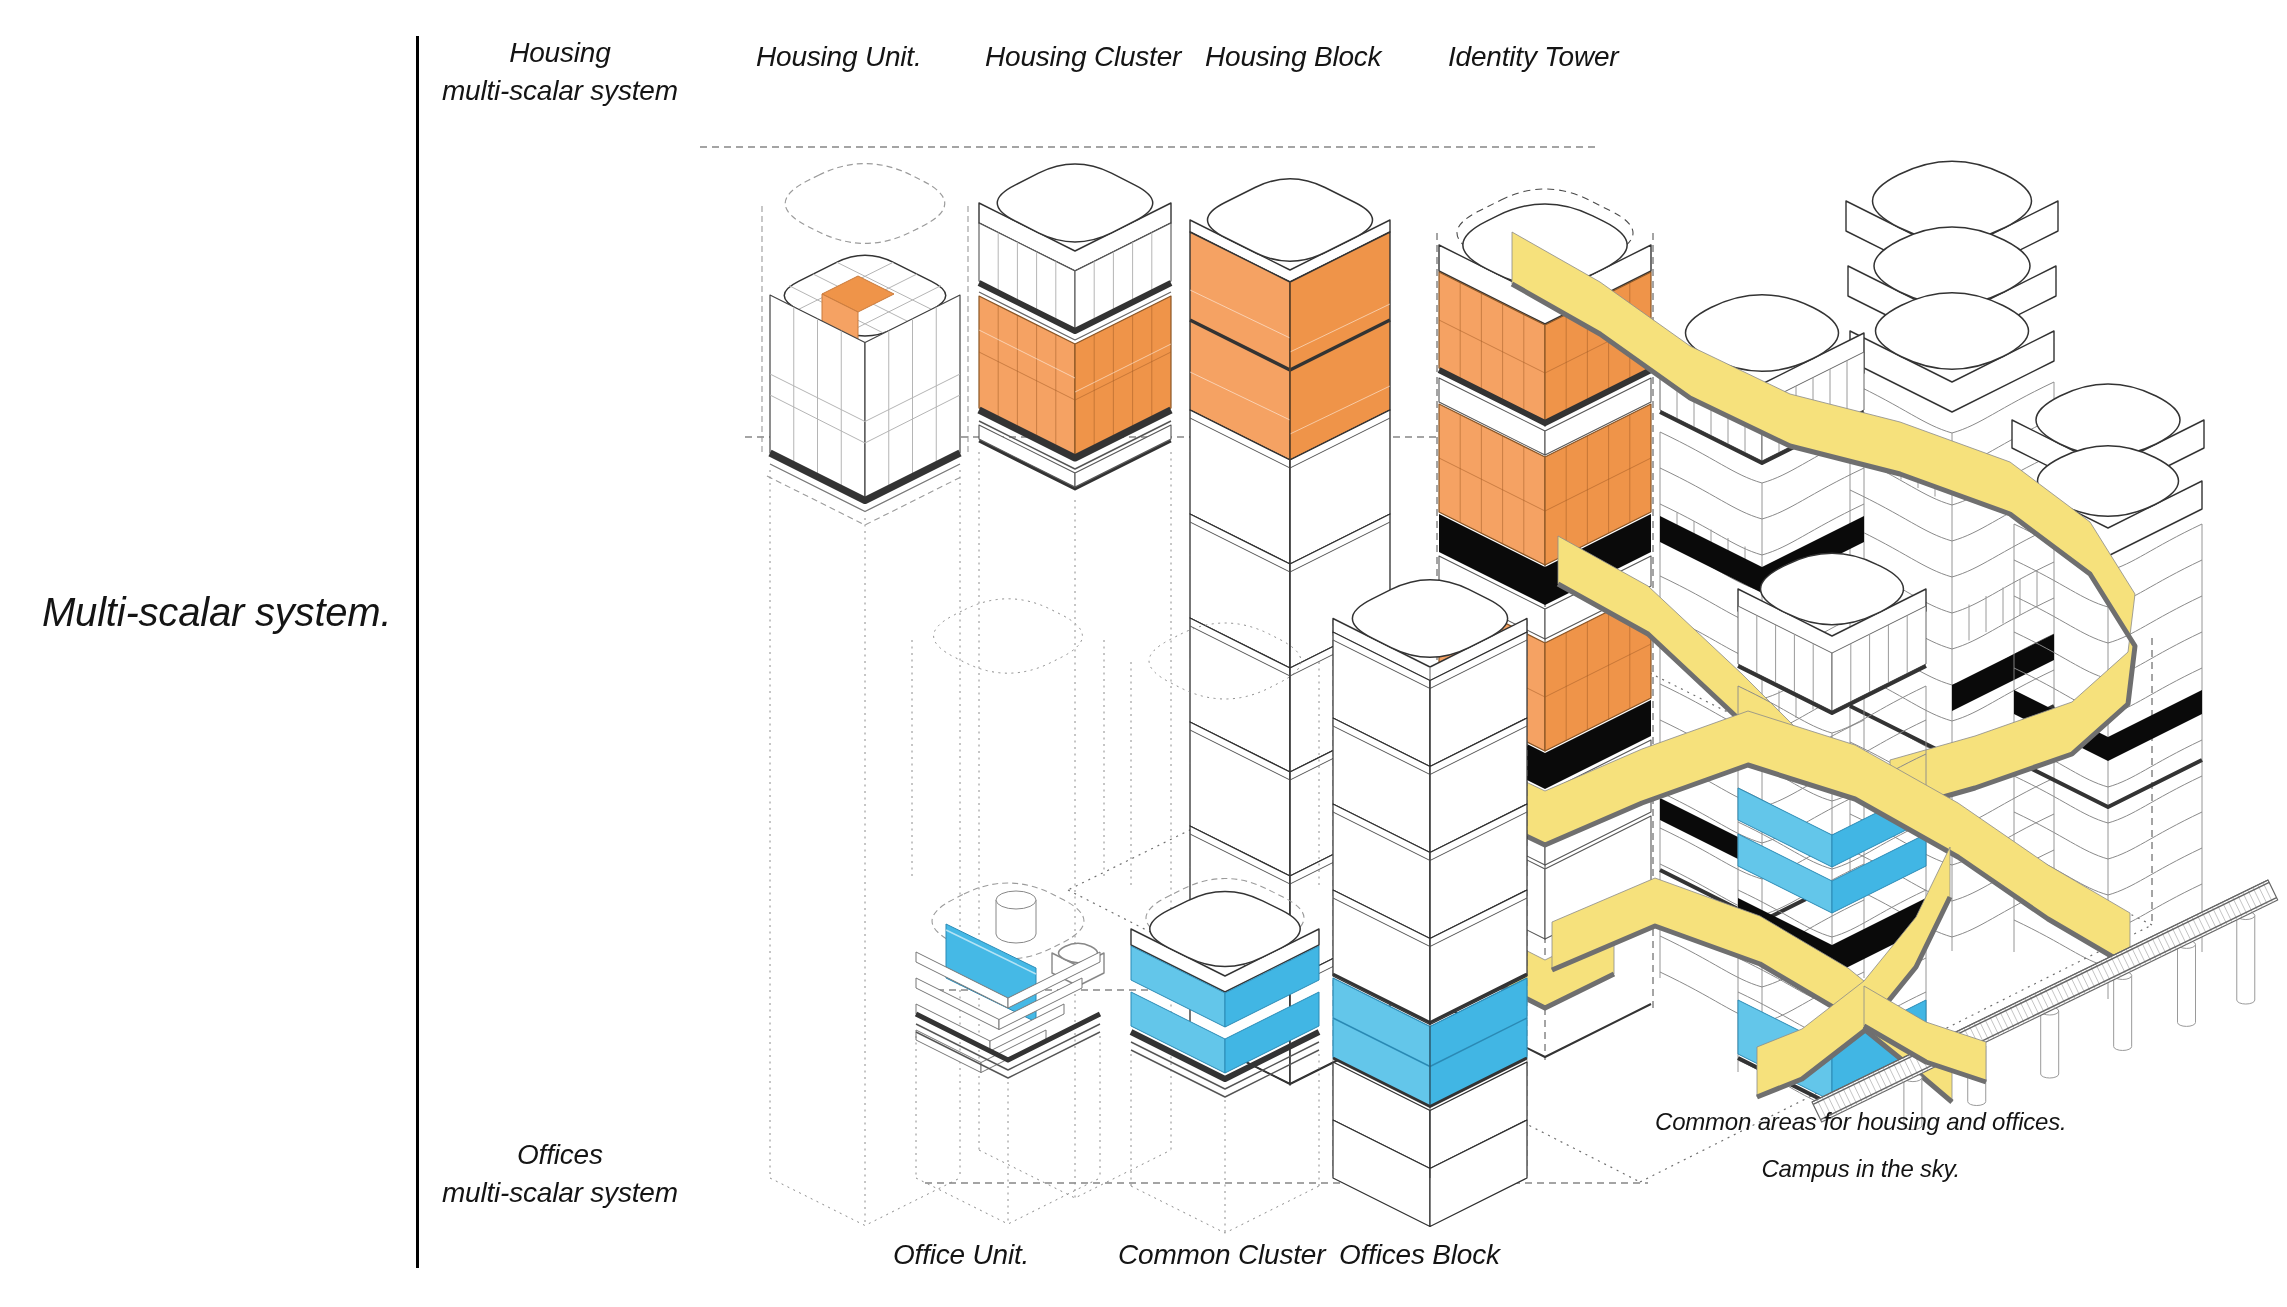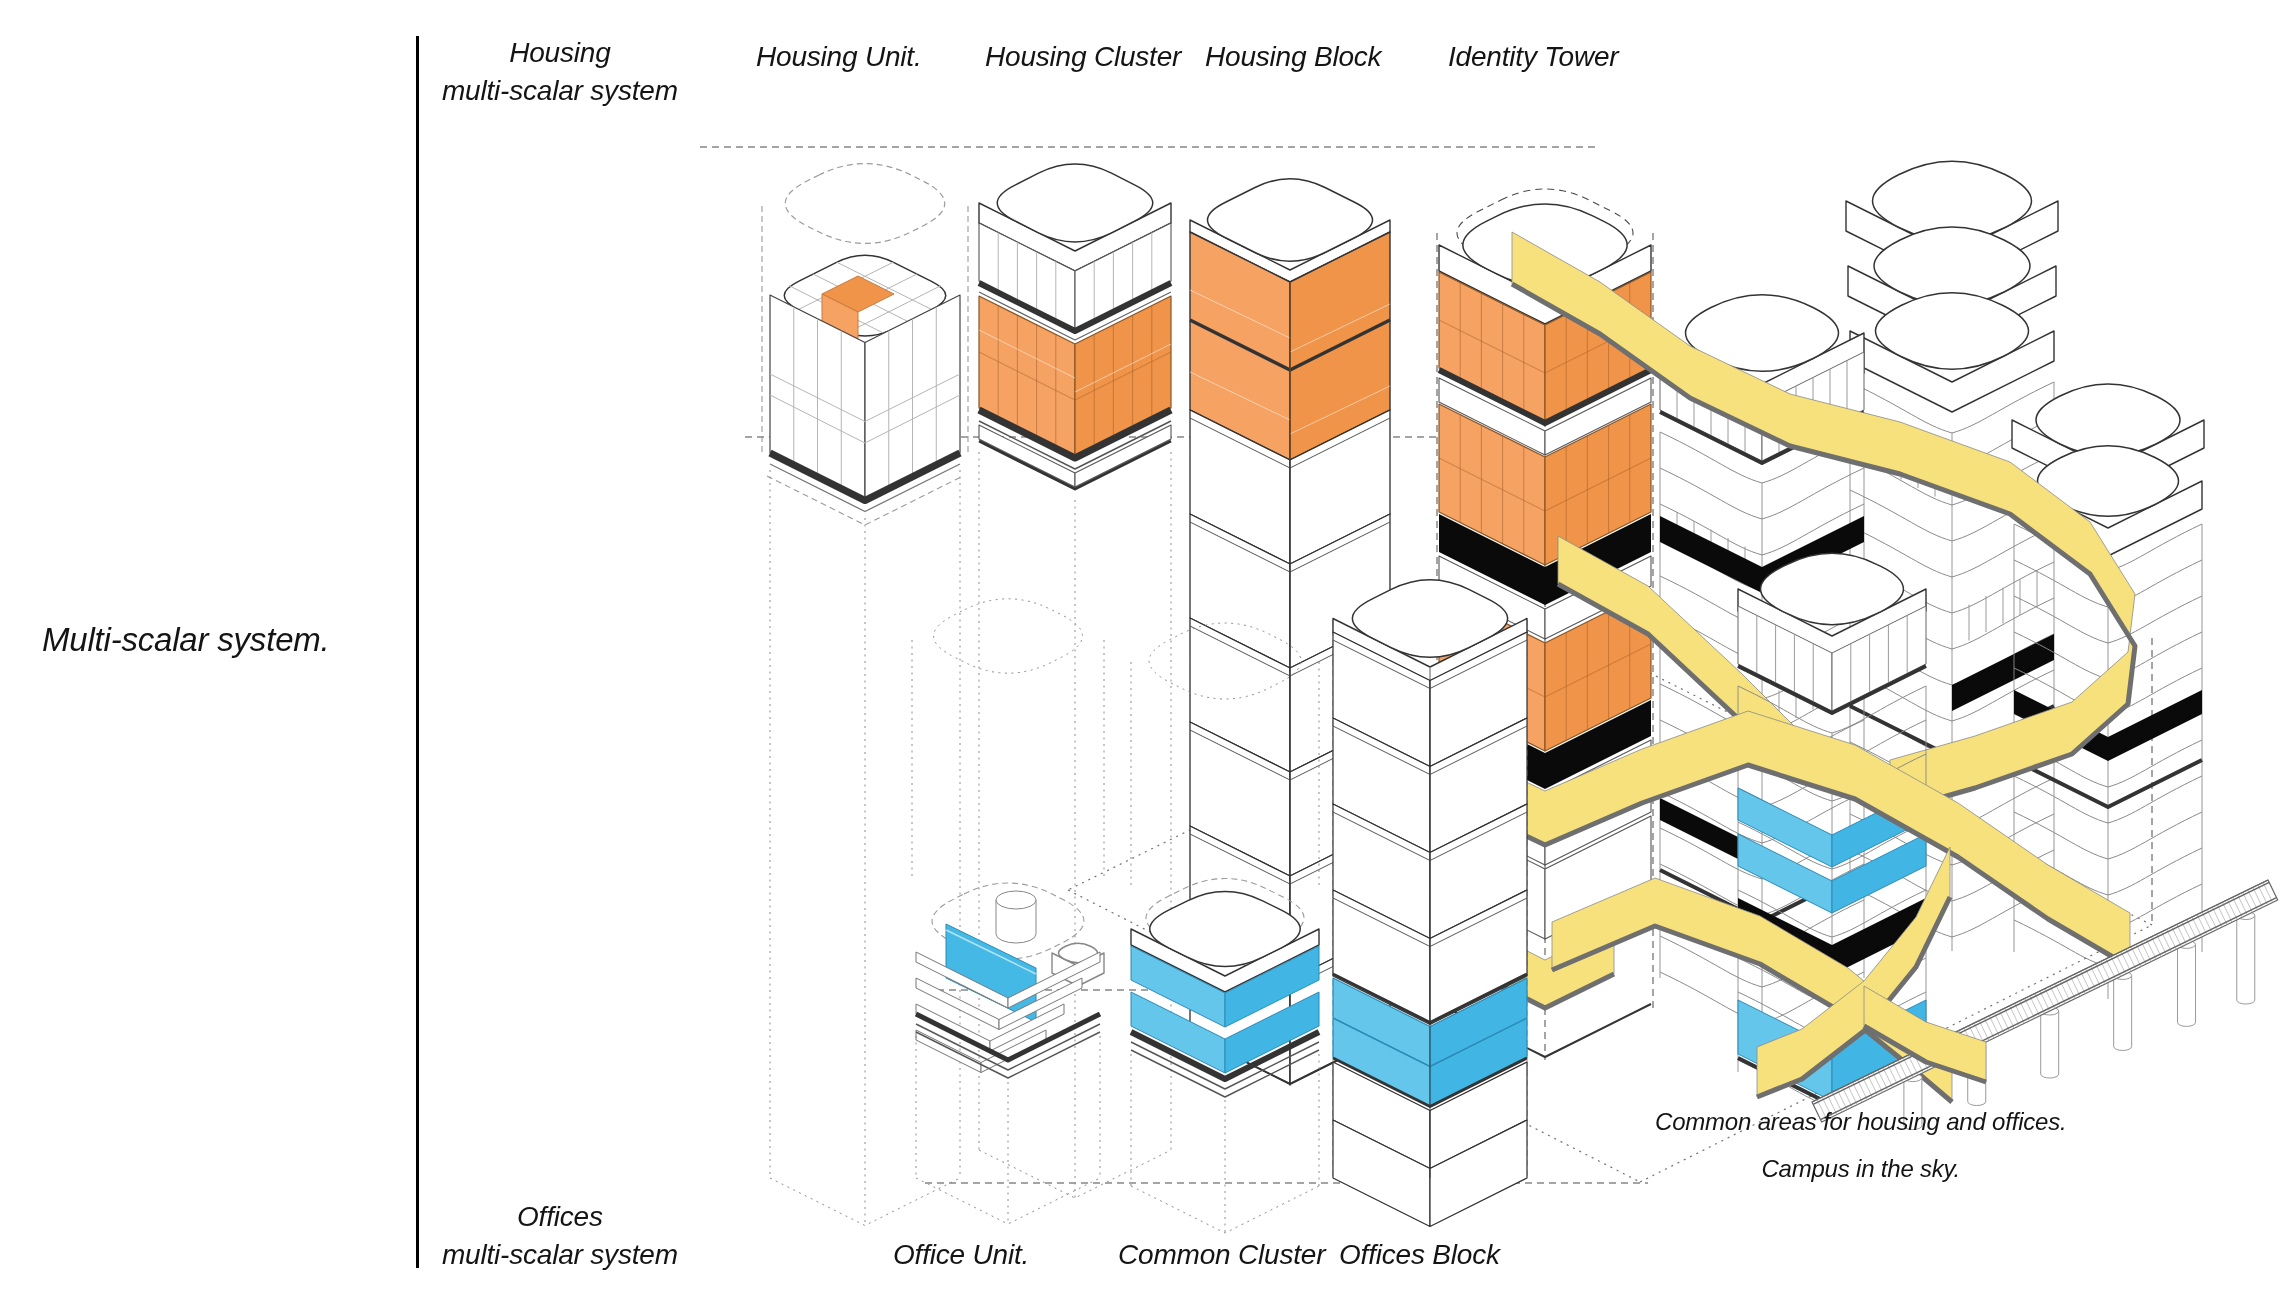--- a/index.html
+++ b/index.html
@@ -2,21 +2,21 @@
 <html><head>
 <meta charset="utf-8">
 <style>
   html,body{margin:0;padding:0;background:#ffffff;}
   #stage{position:relative;width:2287px;height:1307px;background:#fff;overflow:hidden;
          font-family:"Liberation Sans",sans-serif;}
   #iso{position:absolute;left:0;top:0;width:2287px;height:1307px;}
   .rule{position:absolute;left:416px;top:36px;width:3px;height:1232px;background:#000;}
   .lbl{position:absolute;font-style:italic;white-space:nowrap;color:#141414;letter-spacing:-0.2px;text-align:center;}
   .fs28{font-size:28px;line-height:38px;}
-  .fs35{font-size:33px;line-height:48px;margin-top:28px;}
+  .fs35{font-size:40px;line-height:48px;}
   .fs32{font-size:24px;line-height:47px;}
 </style>
 </head>
 <body>
 
 <div id="stage">
 
   <svg id="iso" viewBox="0 0 2287 1307">
       <g>
         <line x1="700" y1="147" x2="1597" y2="147" stroke="#4a4a4a" stroke-width="1.2" stroke-dasharray="7 5"></line>
@@ -547,21 +547,21 @@
 
   <div class="lbl fs28" style="left:756px;top:38px">Housing Unit.</div>
   <div class="lbl fs28" style="left:985px;top:38px">Housing Cluster</div>
   <div class="lbl fs28" style="left:1205px;top:38px">Housing Block</div>
   <div class="lbl fs28" style="left:1448px;top:38px">Identity Tower</div>
 
   <div class="lbl fs35" style="left:42px;top:588px">
     <div>Multi-scalar system.</div>
   </div>
 
-  <div class="lbl fs28" style="left:442px;top:1198px">
+  <div class="lbl fs28" style="left:442px;top:1136px">
     <div>Offices</div>
     <div>multi-scalar system</div>
   </div>
 
   <div class="lbl fs28" style="left:893px;top:1236px">Office Unit.</div>
   <div class="lbl fs28" style="left:1118px;top:1236px">Common Cluster</div>
   <div class="lbl fs28" style="left:1339px;top:1236px">Offices Block</div>
 
   <div class="lbl fs32" style="left:1655px;top:1098px">
     <div>Common areas for housing and offices.</div>

